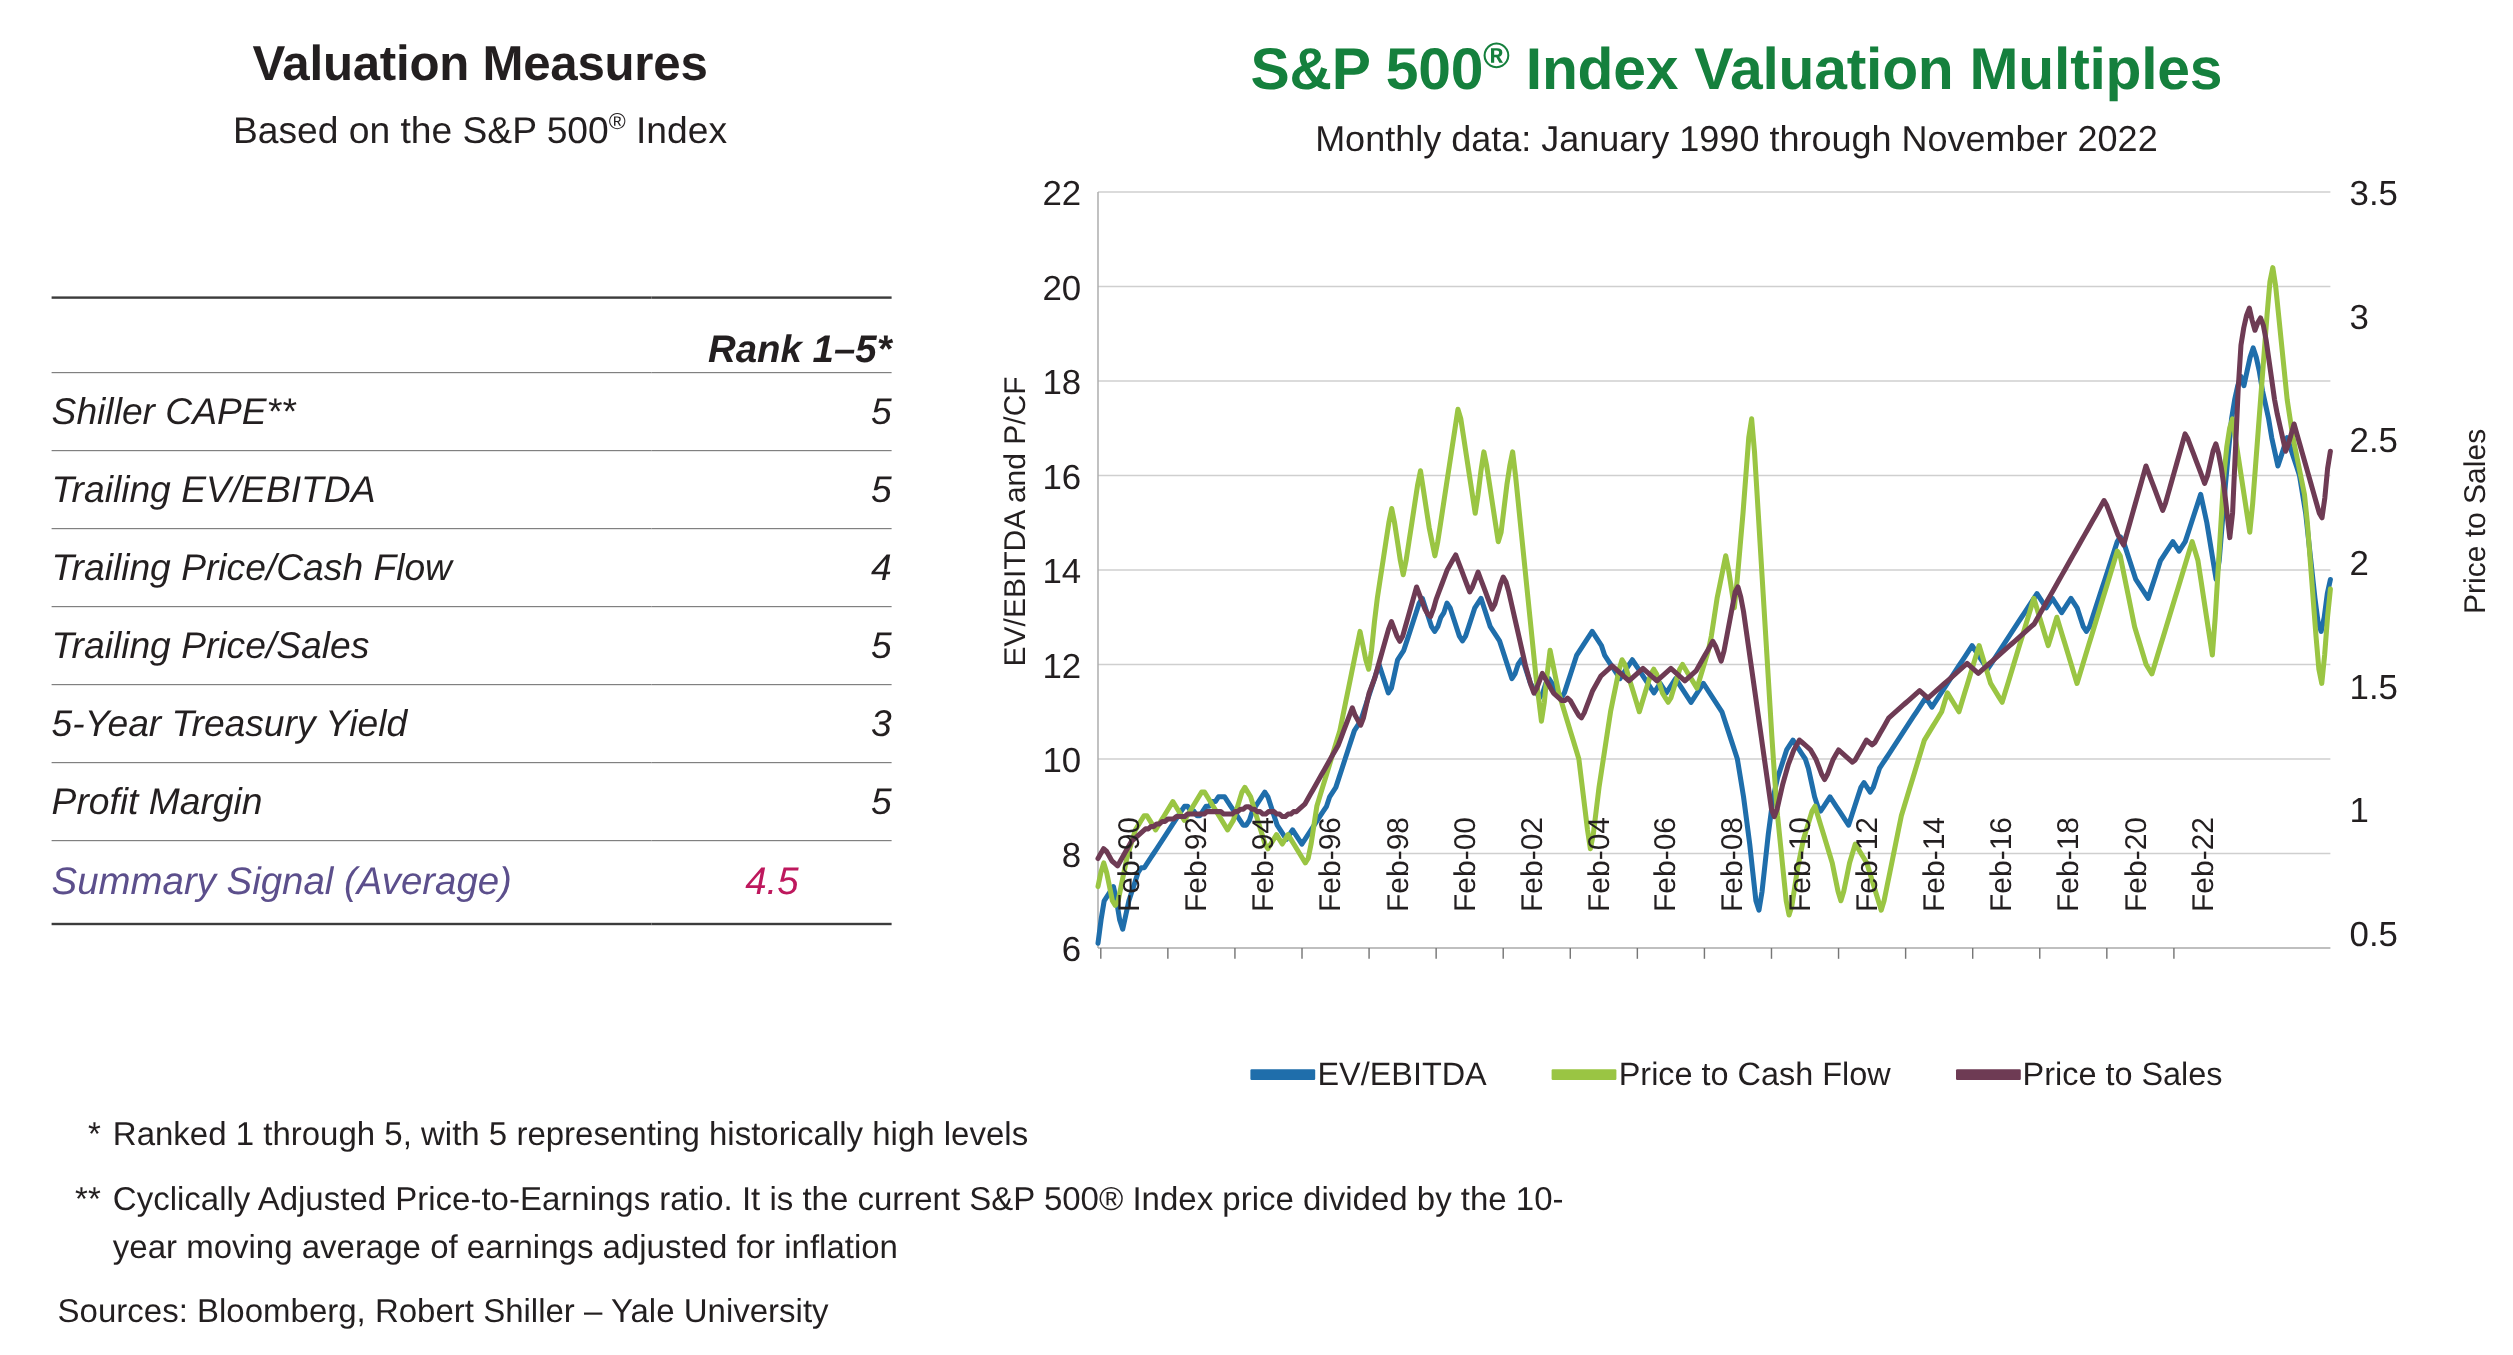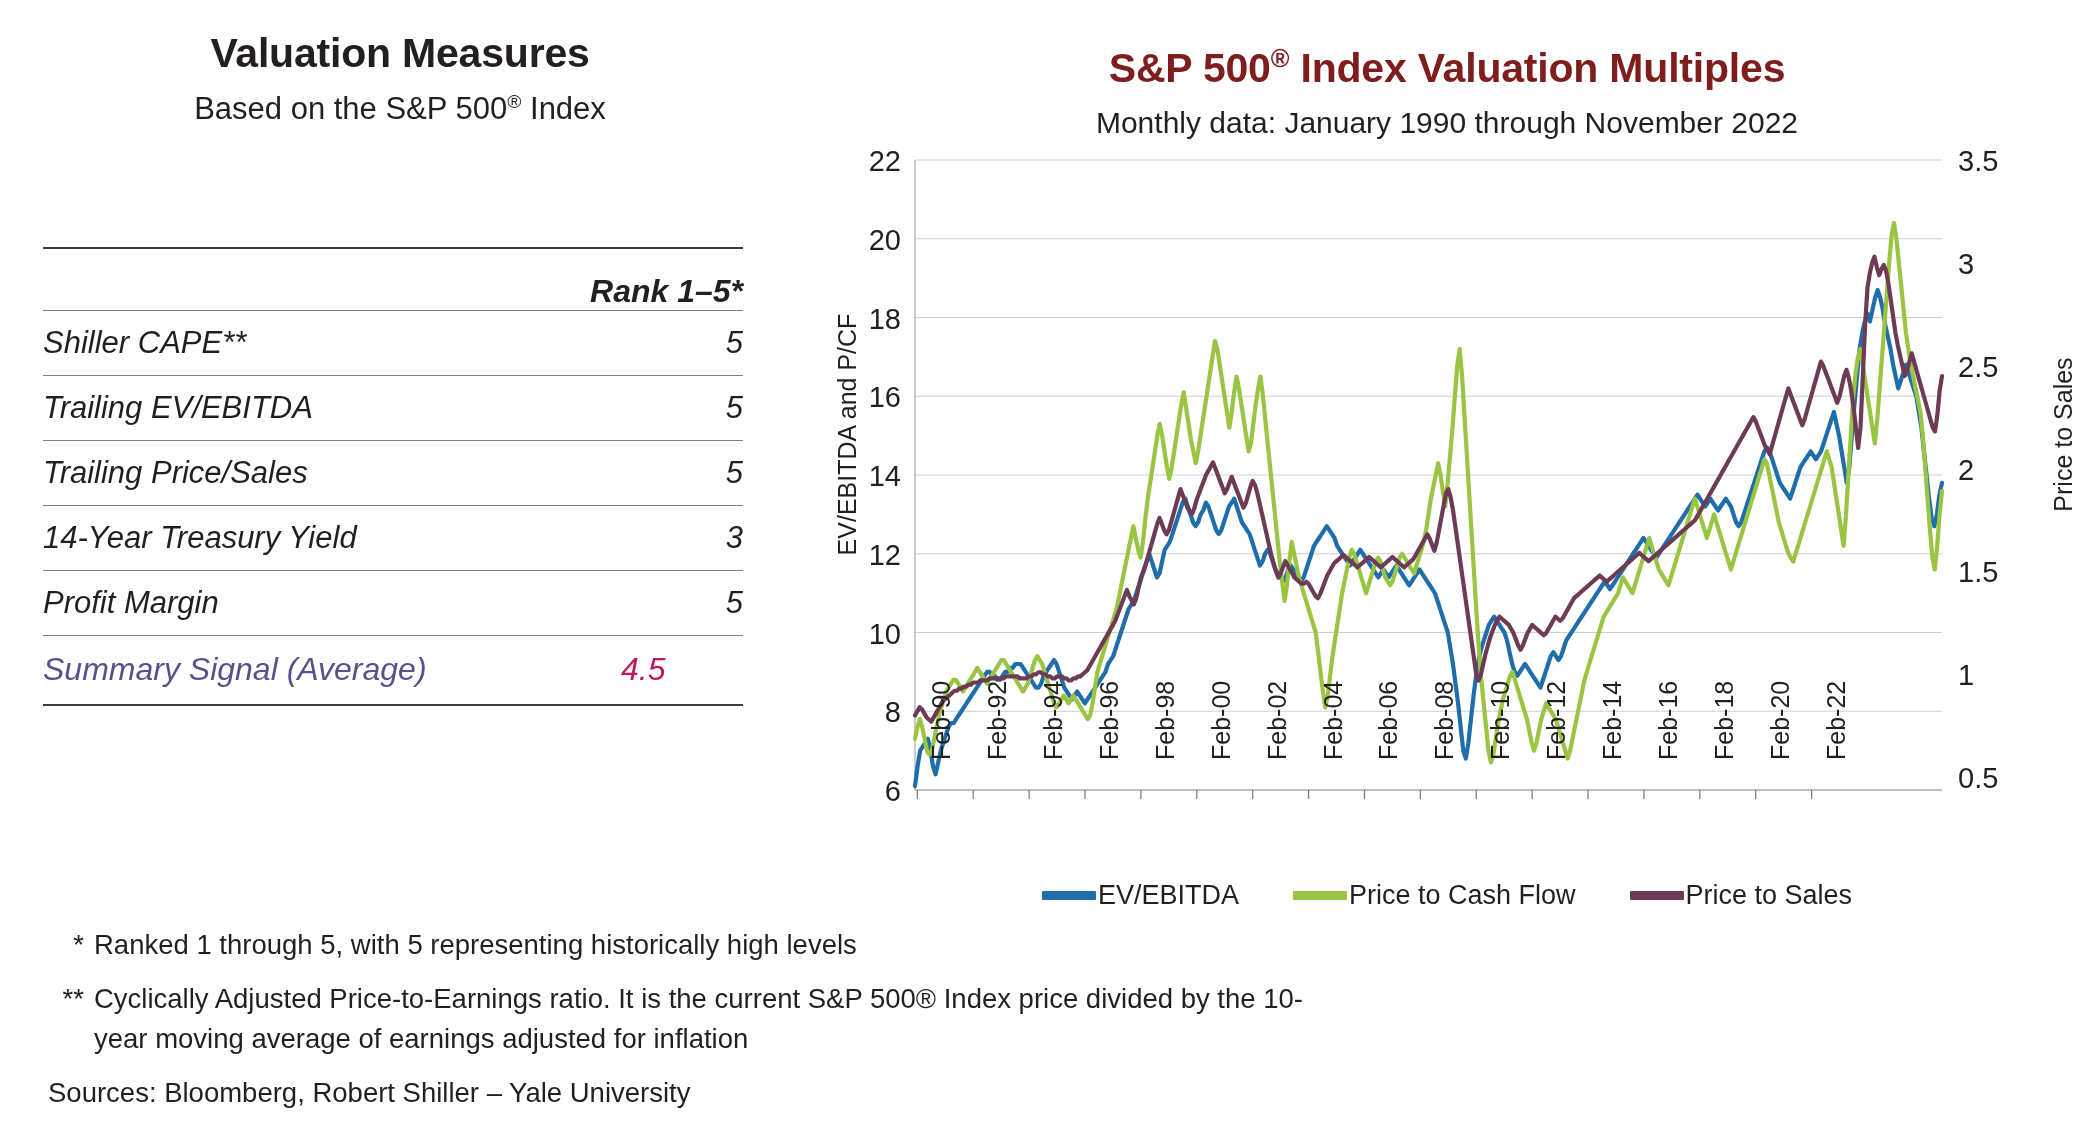--- a/index.html
+++ b/index.html
@@ -112,24 +112,24 @@
   #sources { margin-top: 4px; }
 
   
   #chart-panel {
     position: absolute;
     left: 800px; top: 0;
     width: 1294px; height: 1129px;
   }
   #chart-title {
     text-align: center;
-    font-size: 41px;
+    font-size: 49px;
     font-weight: bold;
-    margin-top: 44px;
-    color: #7f1d1d;
+    margin-top: 30px;
+    color: #15803d;
     letter-spacing: -0.2px;
   }
   #chart-subtitle {
     text-align: center;
     font-size: 30px;
     margin-top: 14px;
     color: #231f20;
   }
 
   #plot-wrap {
@@ -215,25 +215,29 @@
       <tbody>
         <tr class="data-row">
           <td class="cell-label">Shiller CAPE**</td>
           <td class="cell-value">5</td>
         </tr>
         <tr class="data-row">
           <td class="cell-label">Trailing EV/EBITDA</td>
           <td class="cell-value">5</td>
         </tr>
         <tr class="data-row">
+          <td class="cell-label">Trailing Price/Cash Flow</td>
+          <td class="cell-value">4</td>
+        </tr>
+        <tr class="data-row">
           <td class="cell-label">Trailing Price/Sales</td>
           <td class="cell-value">5</td>
         </tr>
         <tr class="data-row">
-          <td class="cell-label">14-Year Treasury Yield</td>
+          <td class="cell-label">5-Year Treasury Yield</td>
           <td class="cell-value">3</td>
         </tr>
         <tr class="data-row">
           <td class="cell-label">Profit Margin</td>
           <td class="cell-value">5</td>
         </tr>
         <tr class="summary-row">
           <td class="cell-label" style="color: rgb(92, 79, 140);">Summary Signal (Average)</td>
           <td class="cell-value" style="color: #be185d; text-align: center;">4.5</td>
         </tr>

